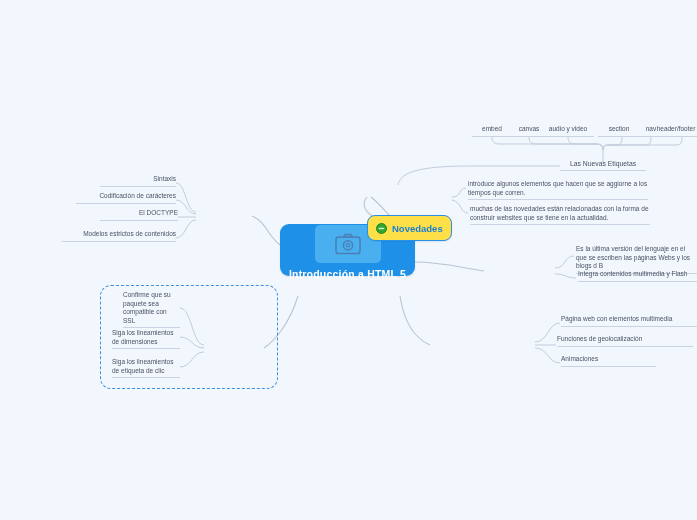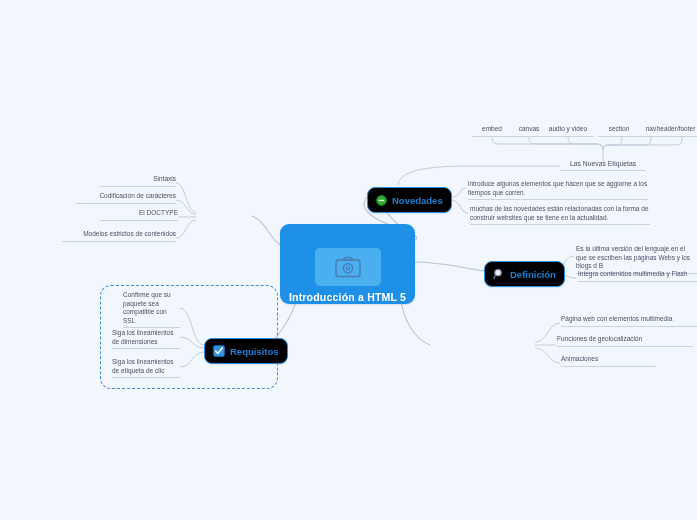--- a/index.html
+++ b/index.html
@@ -30,22 +30,22 @@
   .node {
     position: absolute;
     box-sizing: border-box;
   }
 
   
   .central {
     background: #1e90e8;
     border-radius: 9px;
     width: 135px;
-    height: 80px;
-    padding: 24px 8px 6px 8px;
+    height: 52px;
+    padding: 1px 8px 6px 8px;
     text-align: center;
     box-shadow: 0 1px 2px rgba(0,0,0,0.10);
   }
   .central .imgbox {
     width: 66px;
     height: 38px;
     margin: 0 auto 5px auto;
     background: #4aafef;
     border-radius: 5px;
     display: flex;
@@ -57,29 +57,30 @@
     color: #ffffff;
     font-size: 10.5px;
     font-weight: bold;
     letter-spacing: 0.2px;
     line-height: 12px;
     white-space: nowrap;
   }
 
   
   .l1 {
-    background: #000000;
+    background: #fde047;
     border: 1.5px solid #2a8fe0;
     border-radius: 8px;
     height: 26px;
     display: flex;
     align-items: center;
     padding: 0 8px;
     gap: 5px;
     box-shadow: 0 1px 1px rgba(30,110,190,0.12);
+    margin-top: 28px;
   }
   .l1 .lbl {
     color: #1a7fd4;
     font-size: 9.5px;
     font-weight: bold;
     white-space: nowrap;
     line-height: 11px;
   }
   .l1 .ic { display: flex; align-items: center; }
   .l1 .ic svg { display: block; }
@@ -225,29 +226,20 @@
   <div class="node" style="left:598px; top:125px; width:42px;">
     <div class="tagleaf">section</div>
   </div>
   <div class="node" style="left:635px; top:125px; width:32px;">
     <div class="tagleaf">nav</div>
   </div>
   <div class="node clipbox" style="left:655px; top:125px; width:42px;">
     <div class="tagleaf">header/footer</div>
   </div>
 
-  <div class="node l1" style="left:484px; top:261px;">
-    <span class="ic">
-      <svg width="12" height="12" viewBox="0 0 12 12">
-        <circle cx="5" cy="4.7" r="3.3" fill="#e8eef6" stroke="#6b7789" stroke-width="1.1"></circle>
-        <line x1="2.4" y1="7.3" x2="0.8" y2="10.6" stroke="#6b7789" stroke-width="1.3" stroke-linecap="round"></line>
-      </svg>
-    </span>
-    <span class="lbl">Definición</span>
-  </div>
 
   <div class="node clipbox" style="left:576px; top:245px; width:121px;">
     <div class="leaf wrap">Es la última versión del lenguaje en el que se escriben las páginas Webs y los blogs d B</div>
   </div>
 
   <div class="node clipbox" style="left:578px; top:270px; width:119px;">
     <div class="leaf">Integra contenidos multimedia y Flash</div>
   </div>
 
 
@@ -270,29 +262,20 @@
   </div>
   <div class="node" style="left:100px; top:209px; width:78px;">
     <div class="leaf rt">El DOCTYPE</div>
   </div>
   <div class="node" style="left:62px; top:230px; width:114px;">
     <div class="leaf rt">Modelos estrictos de contenidos</div>
   </div>
 
   <div class="group-box" style="left:100px; top:285px; width:176px; height:102px;"></div>
 
-  <div class="node l1" style="left:204px; top:338px;">
-    <span class="ic">
-      <svg width="12" height="12" viewBox="0 0 12 12">
-        <rect x="0.6" y="0.6" width="10.8" height="10.8" rx="1.6" fill="#2f93e8" stroke="#1d6eb8" stroke-width="0.9"></rect>
-        <path d="M2.8 6.2 L4.8 8.4 L9.2 2.9" fill="none" stroke="#ffffff" stroke-width="1.6" stroke-linecap="round" stroke-linejoin="round"></path>
-      </svg>
-    </span>
-    <span class="lbl">Requisitos</span>
-  </div>
 
   <div class="node" style="left:123px; top:291px; width:57px;">
     <div class="leaf wrap">Confirme que su paquete sea compatible con SSL</div>
   </div>
   <div class="node" style="left:112px; top:329px; width:68px;">
     <div class="leaf wrap">Siga los lineamientos de dimensiones</div>
   </div>
   <div class="node" style="left:112px; top:358px; width:68px;">
     <div class="leaf wrap">Siga los lineamientos de etiqueta de clic</div>
   </div>

